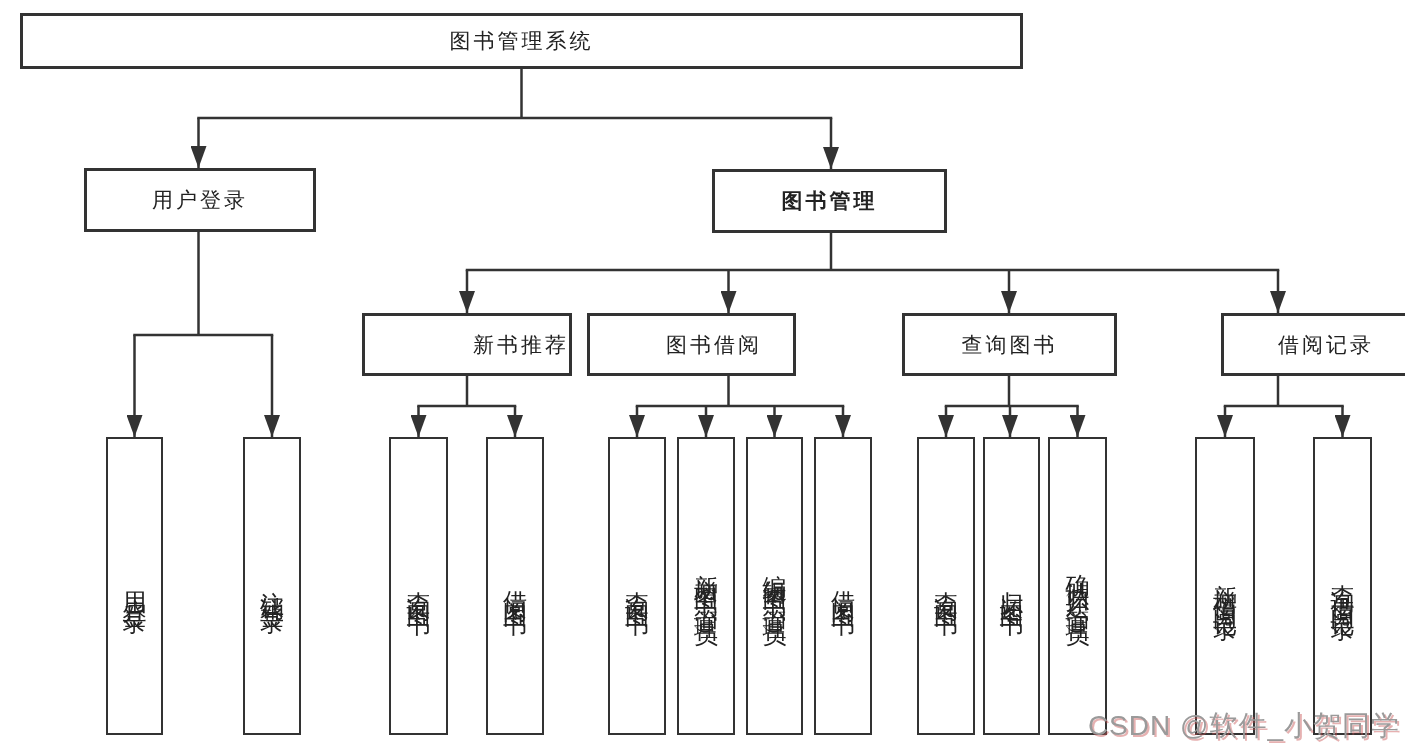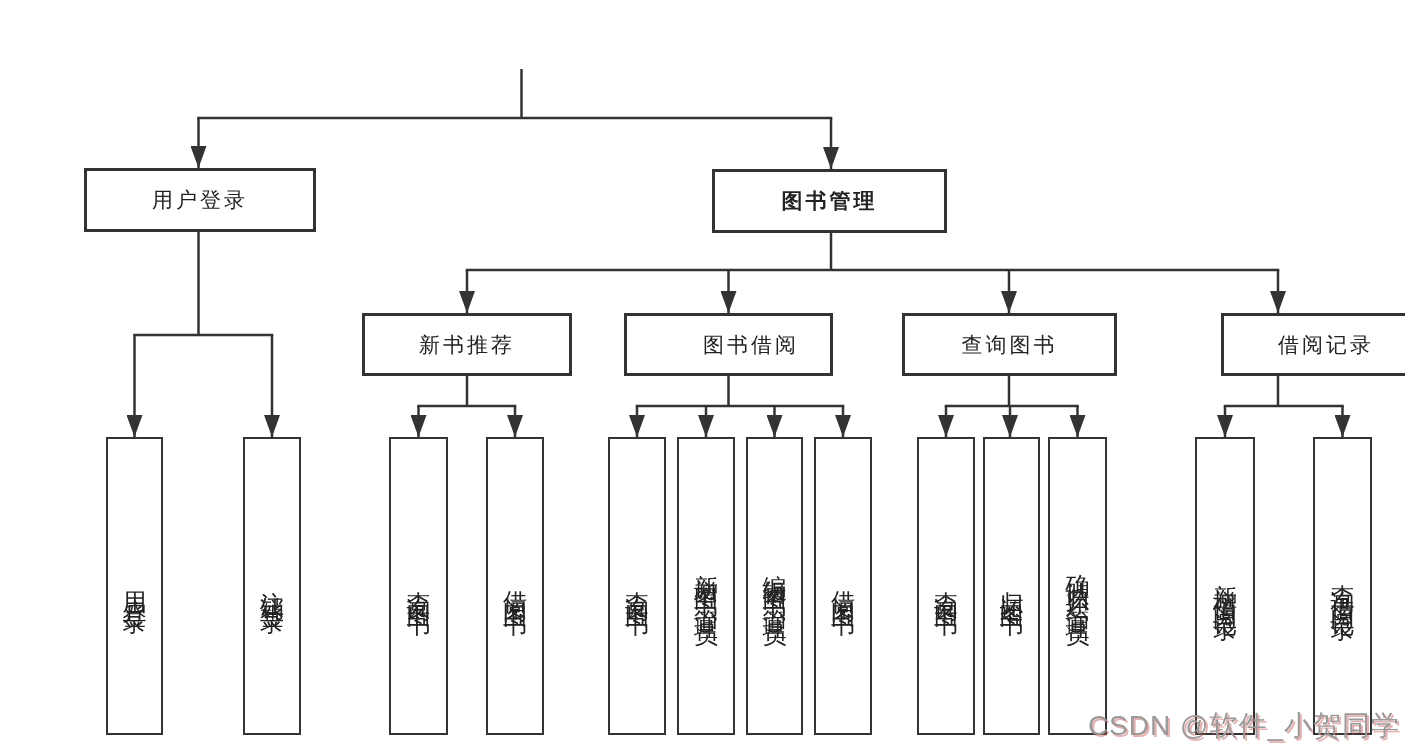--- a/index.html
+++ b/index.html
@@ -73,32 +73,35 @@
       <path d="M1010 406 V437" marker-end="url(#arrow)"></path>
       <path d="M1077.5 406 V437" marker-end="url(#arrow)"></path>
 
       <path d="M1278 376 V406"></path>
       <path d="M1223.75 406 H1343.75"></path>
       <path d="M1225 406 V437" marker-end="url(#arrow)"></path>
       <path d="M1342.5 406 V437" marker-end="url(#arrow)"></path>
     </g>
   </svg>
 
+  <div class="node" style="left:20px;top:13px;width:1003px;height:56px;">
+    <span class="lbl">图书管理系统</span>
+  </div>
 
   <div class="node" style="left:84px;top:168px;width:232px;height:64px;">
     <span class="lbl">用户登录</span>
   </div>
   <div class="node" style="left:712px;top:169px;width:235px;height:64px;font-weight:bold;">
     <span class="lbl">图书管理</span>
   </div>
 
-  <div class="node" style="left:362px;top:313px;width:210px;height:63px;">
+  <div class="node" style="left:362px;top:313px;width:210px;height:63px;justify-content:flex-end;">
     <span class="lbl">新书推荐</span>
   </div>
-  <div class="node" style="left:624px;top:313px;width:209px;height:63px;padding-left:45px;">
+  <div class="node" style="left:587px;top:313px;width:209px;height:63px;padding-left:45px;">
     <span class="lbl">图书借阅</span>
   </div>
   <div class="node" style="left:902px;top:313px;width:215px;height:63px;">
     <span class="lbl">查询图书</span>
   </div>
   <div class="node" style="left:1173px;top:313px;width:210px;height:63px;margin-left:48px;">
     <span class="lbl">借阅记录</span>
   </div>
 
   <div class="node leaf" style="left:106px;top:437px;width:57px;height:298px;">

